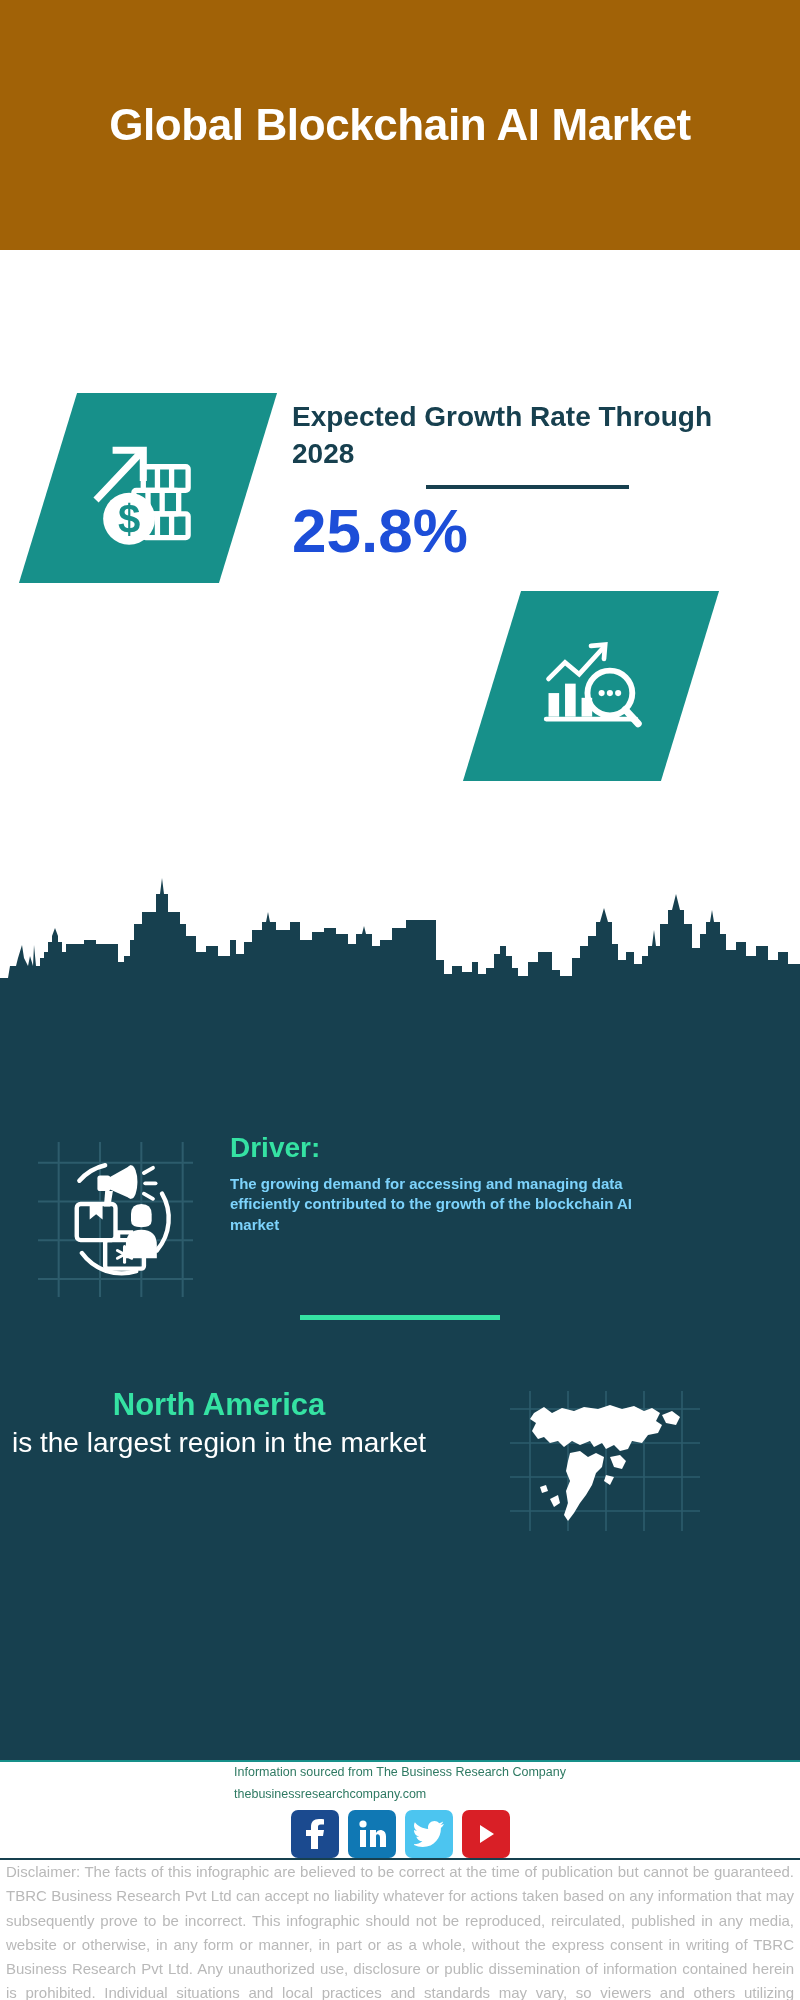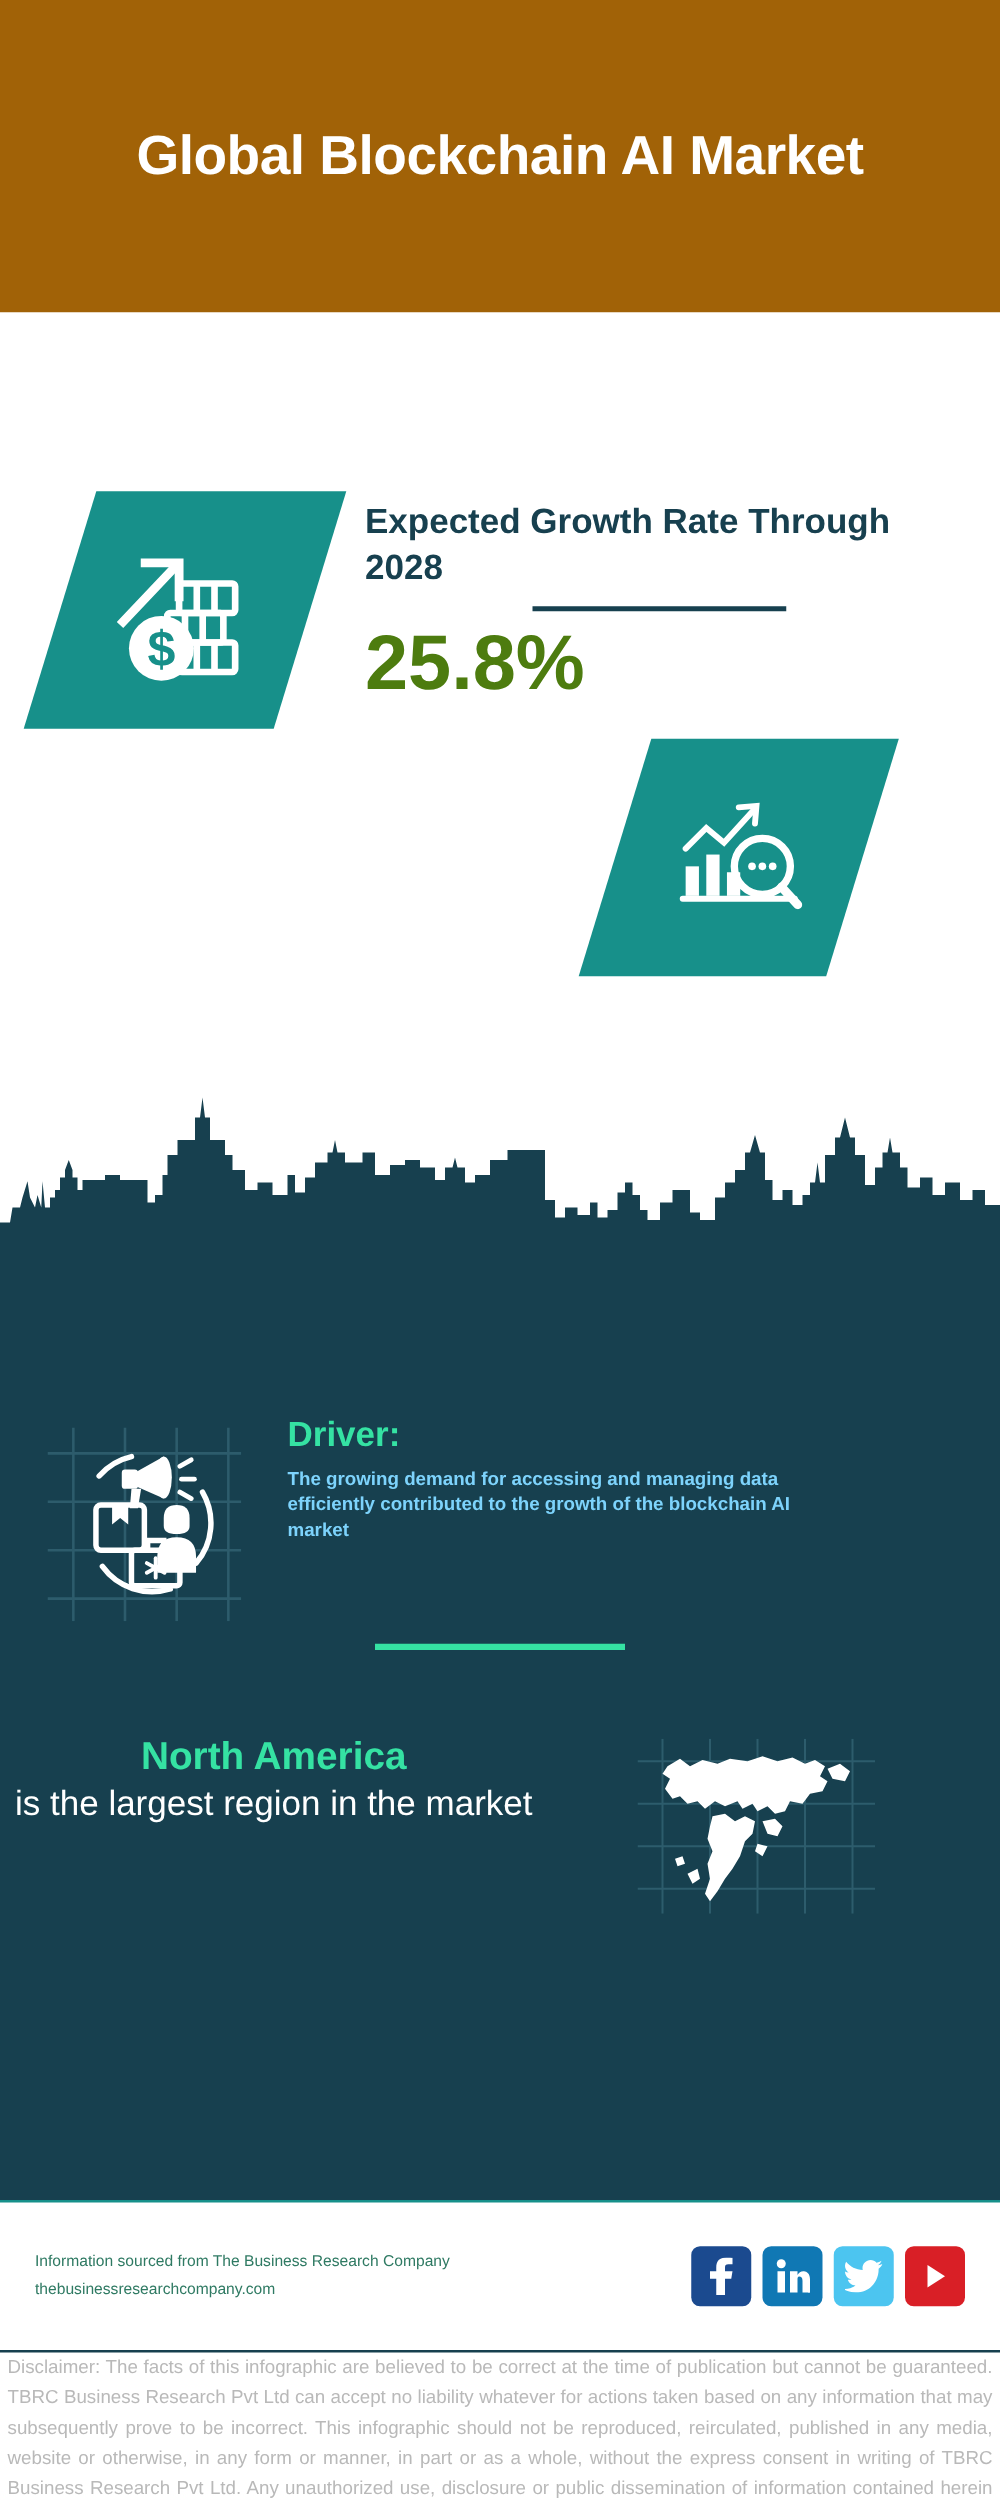--- a/index.html
+++ b/index.html
@@ -61,21 +61,21 @@
     font-weight:bold;
     font-size:28px;
     line-height:1.33;
   }
   .stat-rule{
     height:4px;
     background:#17404f;
     margin:13px auto 6px auto;
   }
   .stat-value{
-    color:#4d7c0f;
+    color:#1d4ed8;
     font-weight:bold;
     font-size:62px;
     line-height:1.15;
   }
 
   .block-growth{ left:292px; top:148px; width:470px; }
   .block-growth .stat-rule{ width:203px; }
   .block-size{ left:40px; top:346px; width:430px; }
   .block-size .stat-rule{ width:222px; }
 
@@ -161,26 +161,27 @@
     width:350px;
     display:flex;
     justify-content:center;
     padding-top:6px;
   }
 
   
   .footer{
     position:relative;
     width:800px;
-    height:120px;
+    height:98px;
     background:#ffffff;
     border-top:2px solid #17908a;
     display:flex;
     align-items:center;
     padding:0 28px;
+    flex-direction:column;
   }
   .source-text{
     color:#2f7a63;
     font-size:12.5px;
     line-height:1.75;
     flex:1;
   }
   .socials{ display:flex; gap:9px; align-items:center; }
   .soc{
     width:48px; height:48px;

